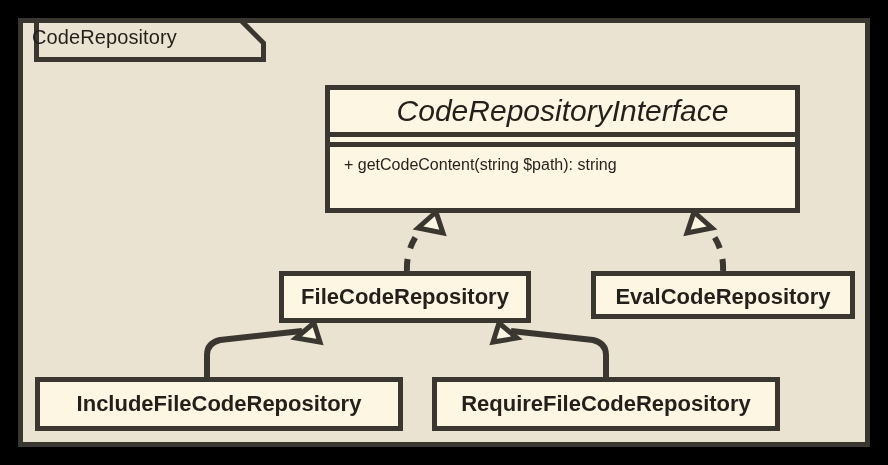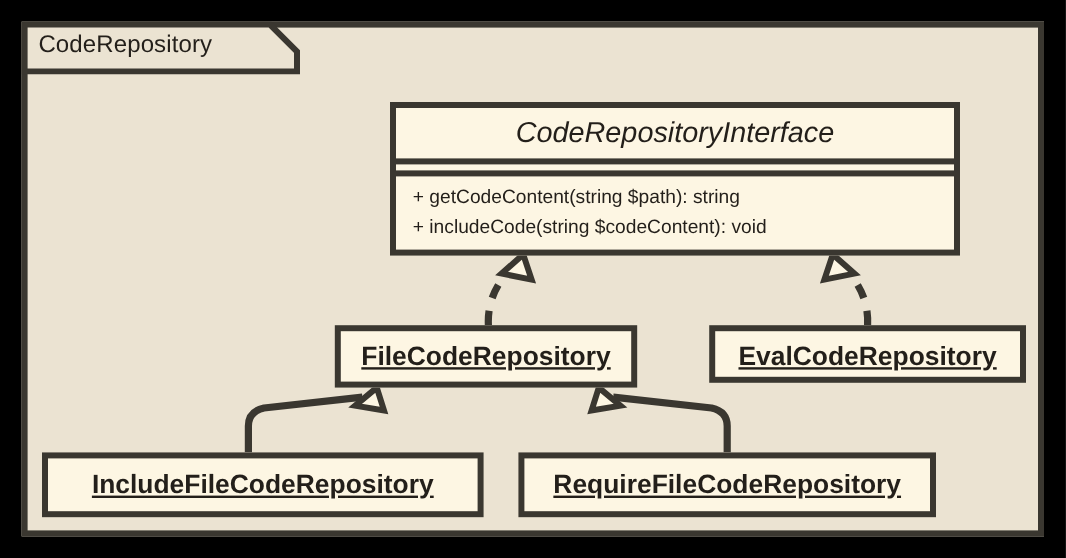--- a/index.html
+++ b/index.html
@@ -28,20 +28,21 @@
     border: 5px solid #3A3730;
   }
 
   
   .package-tab {
     position: absolute;
     left: 18px;
     top: 18px;
     width: 232px;
     height: 44px;
+    padding-left: 16px;
   }
   .package-tab svg { display: block; }
   .package-tab-label {
     position: absolute;
     left: 14px;
     top: 8px;
     font-size: 20px;
     color: #231F1A;
     letter-spacing: 0.1px;
     white-space: nowrap;
@@ -52,35 +53,34 @@
     position: absolute;
     box-sizing: border-box;
     background: #FDF6E3;
     border: 5px solid #3A3730;
     z-index: 5;
   }
   .node-title {
     text-align: center;
     color: #231F1A;
     white-space: nowrap;
-    text-decoration: underline;
   }
 
   
   #iface-node {
     left: 325px;
     top: 85px;
     width: 475px;
     height: 128px;
     padding: 0;
   }
   .iface-title-cell {
     height: 42px;
     line-height: 42px;
-    font-size: 24px;
+    font-size: 30px;
     font-style: italic;
     text-align: center;
     color: #231F1A;
     white-space: nowrap;
   }
   .compartment-sep {
     height: 5px;
     background: #3A3730;
   }
   .iface-attrs-cell {
@@ -166,21 +166,20 @@
     <span class="package-tab-label">CodeRepository</span>
   </div>
 
   <div class="node" id="iface-node">
     <div class="iface-title-cell">CodeRepositoryInterface</div>
     <div class="compartment-sep"></div>
     <div class="iface-attrs-cell"></div>
     <div class="compartment-sep"></div>
     <div class="iface-methods-cell">
       <div class="method-line">+ getCodeContent(string $path): string</div>
-      <div class="method-line">+ includeCode(string $codeContent): void</div>
     </div>
   </div>
 
   <div class="node" id="file-node">
     <div class="node-title bold-title">FileCodeRepository</div>
   </div>
 
   <div class="node" id="eval-node">
     <div class="node-title bold-title">EvalCodeRepository</div>
   </div>

